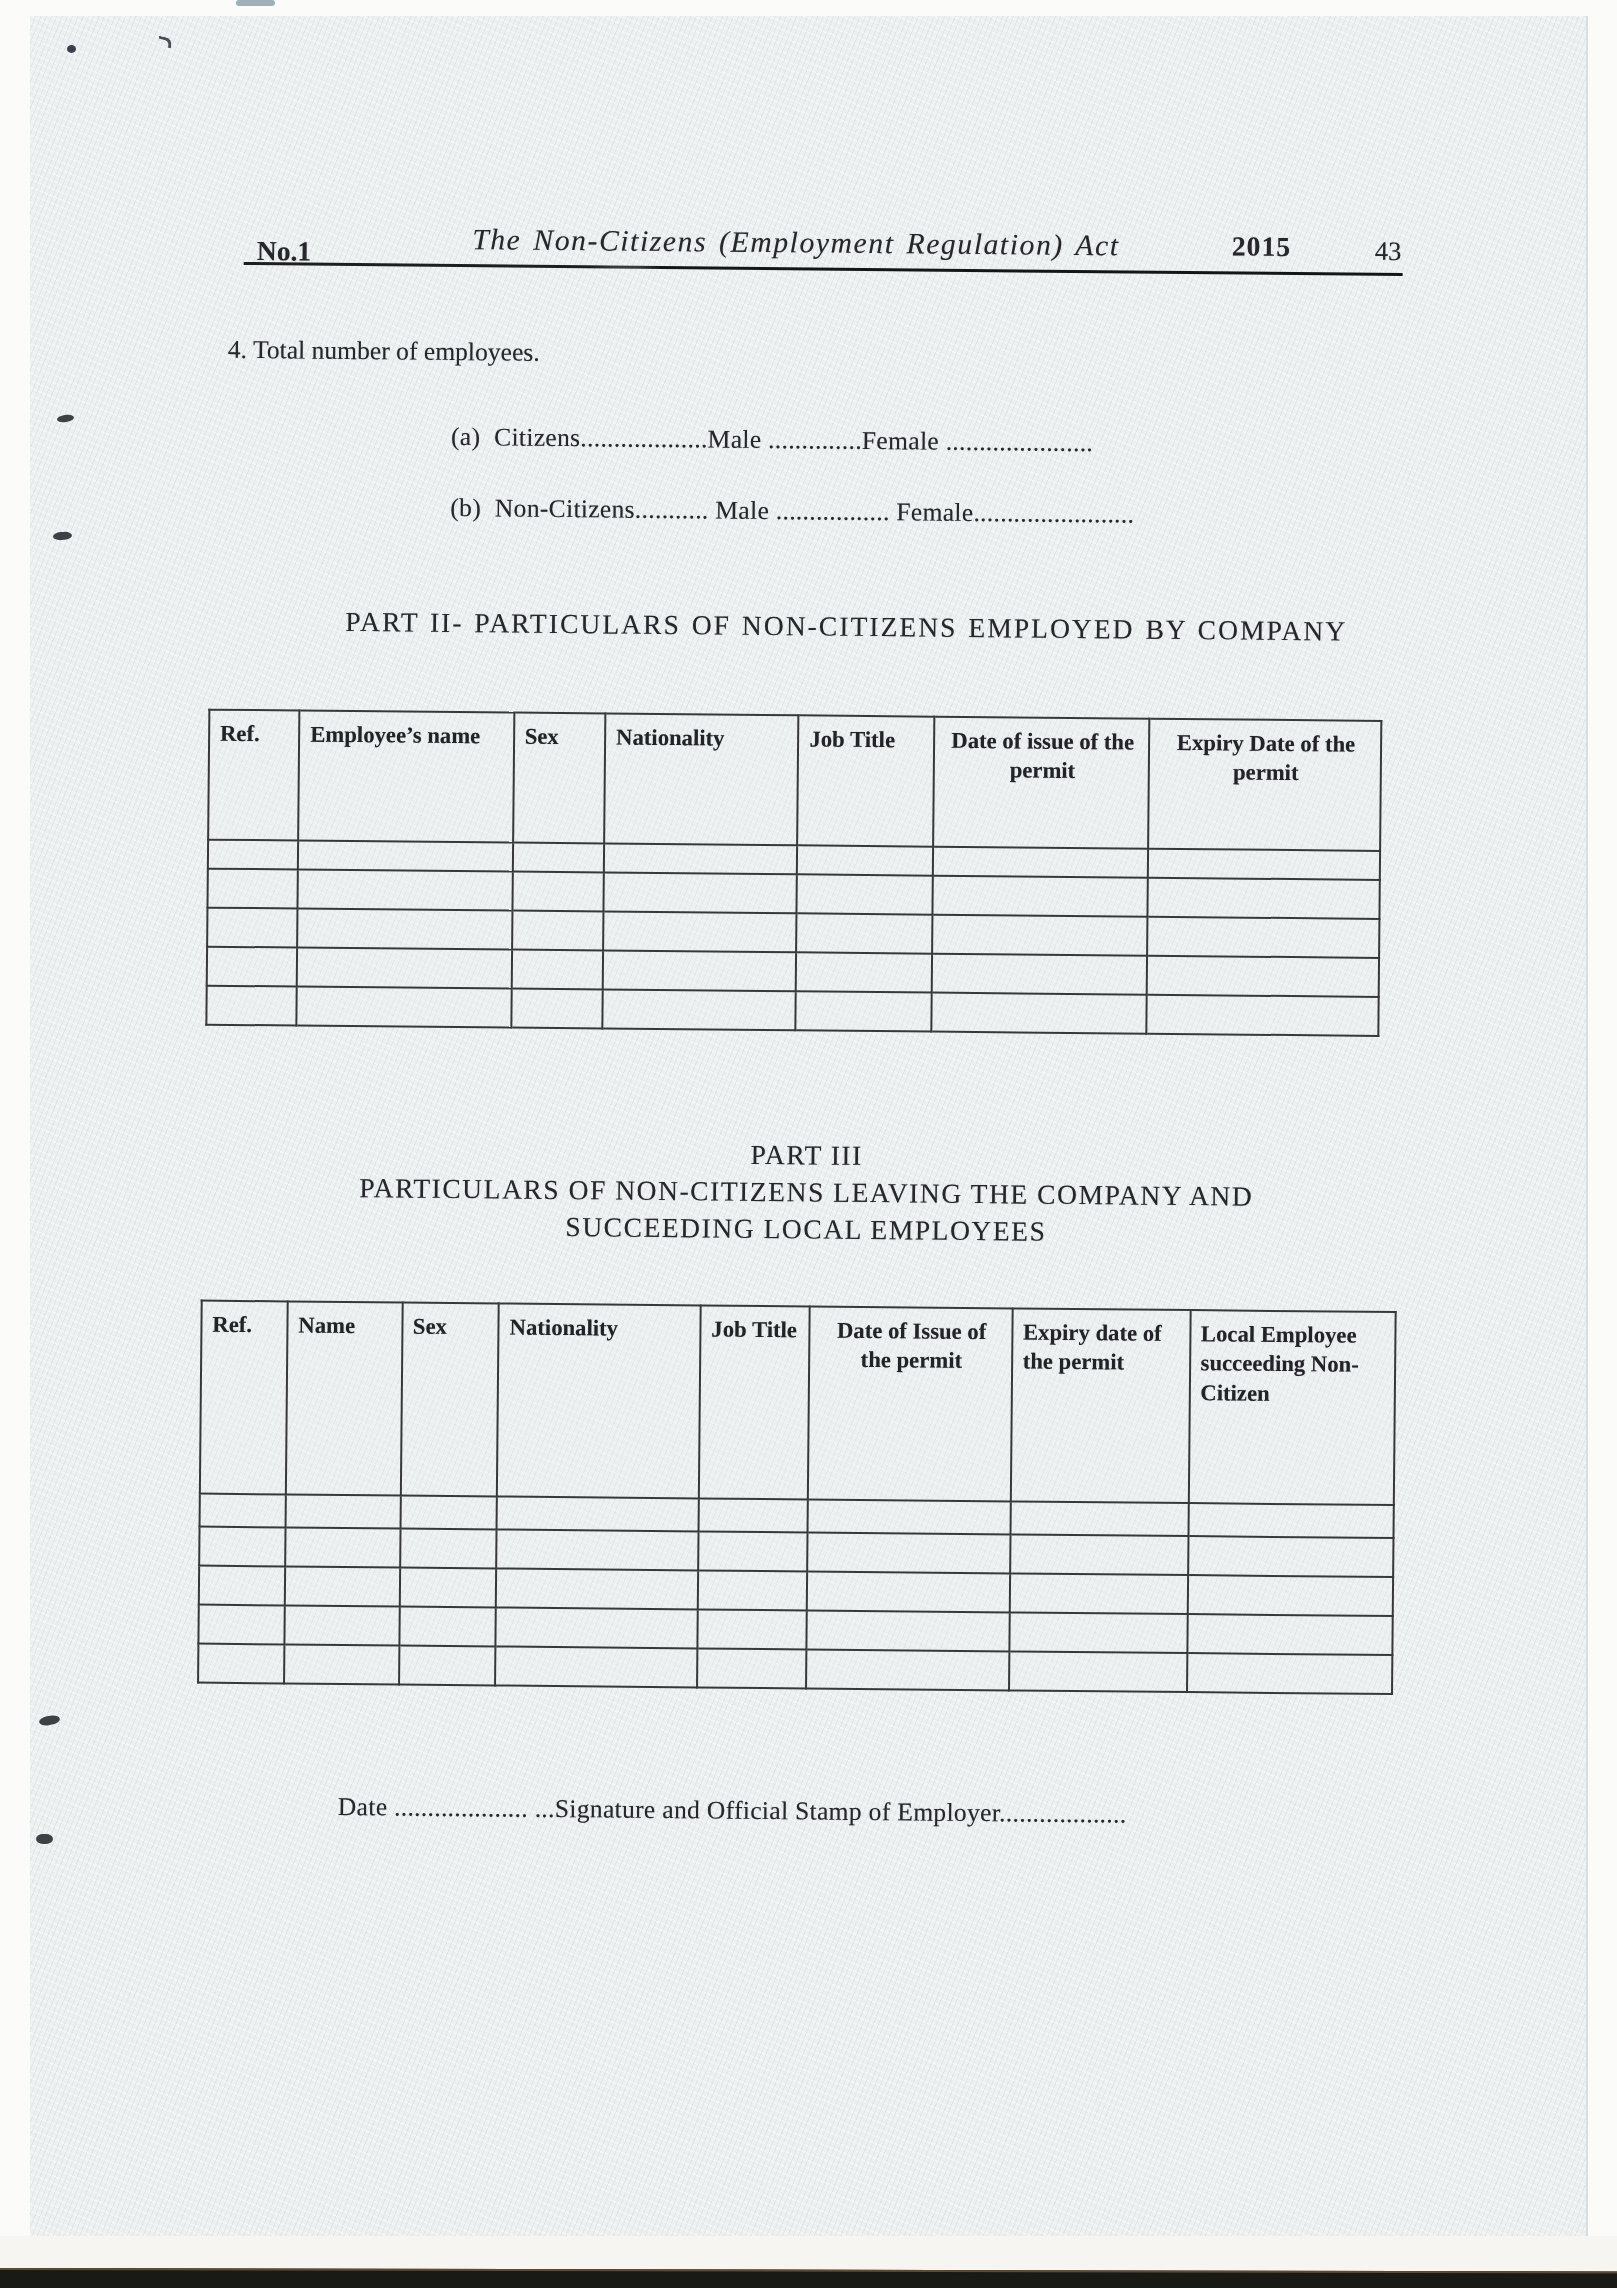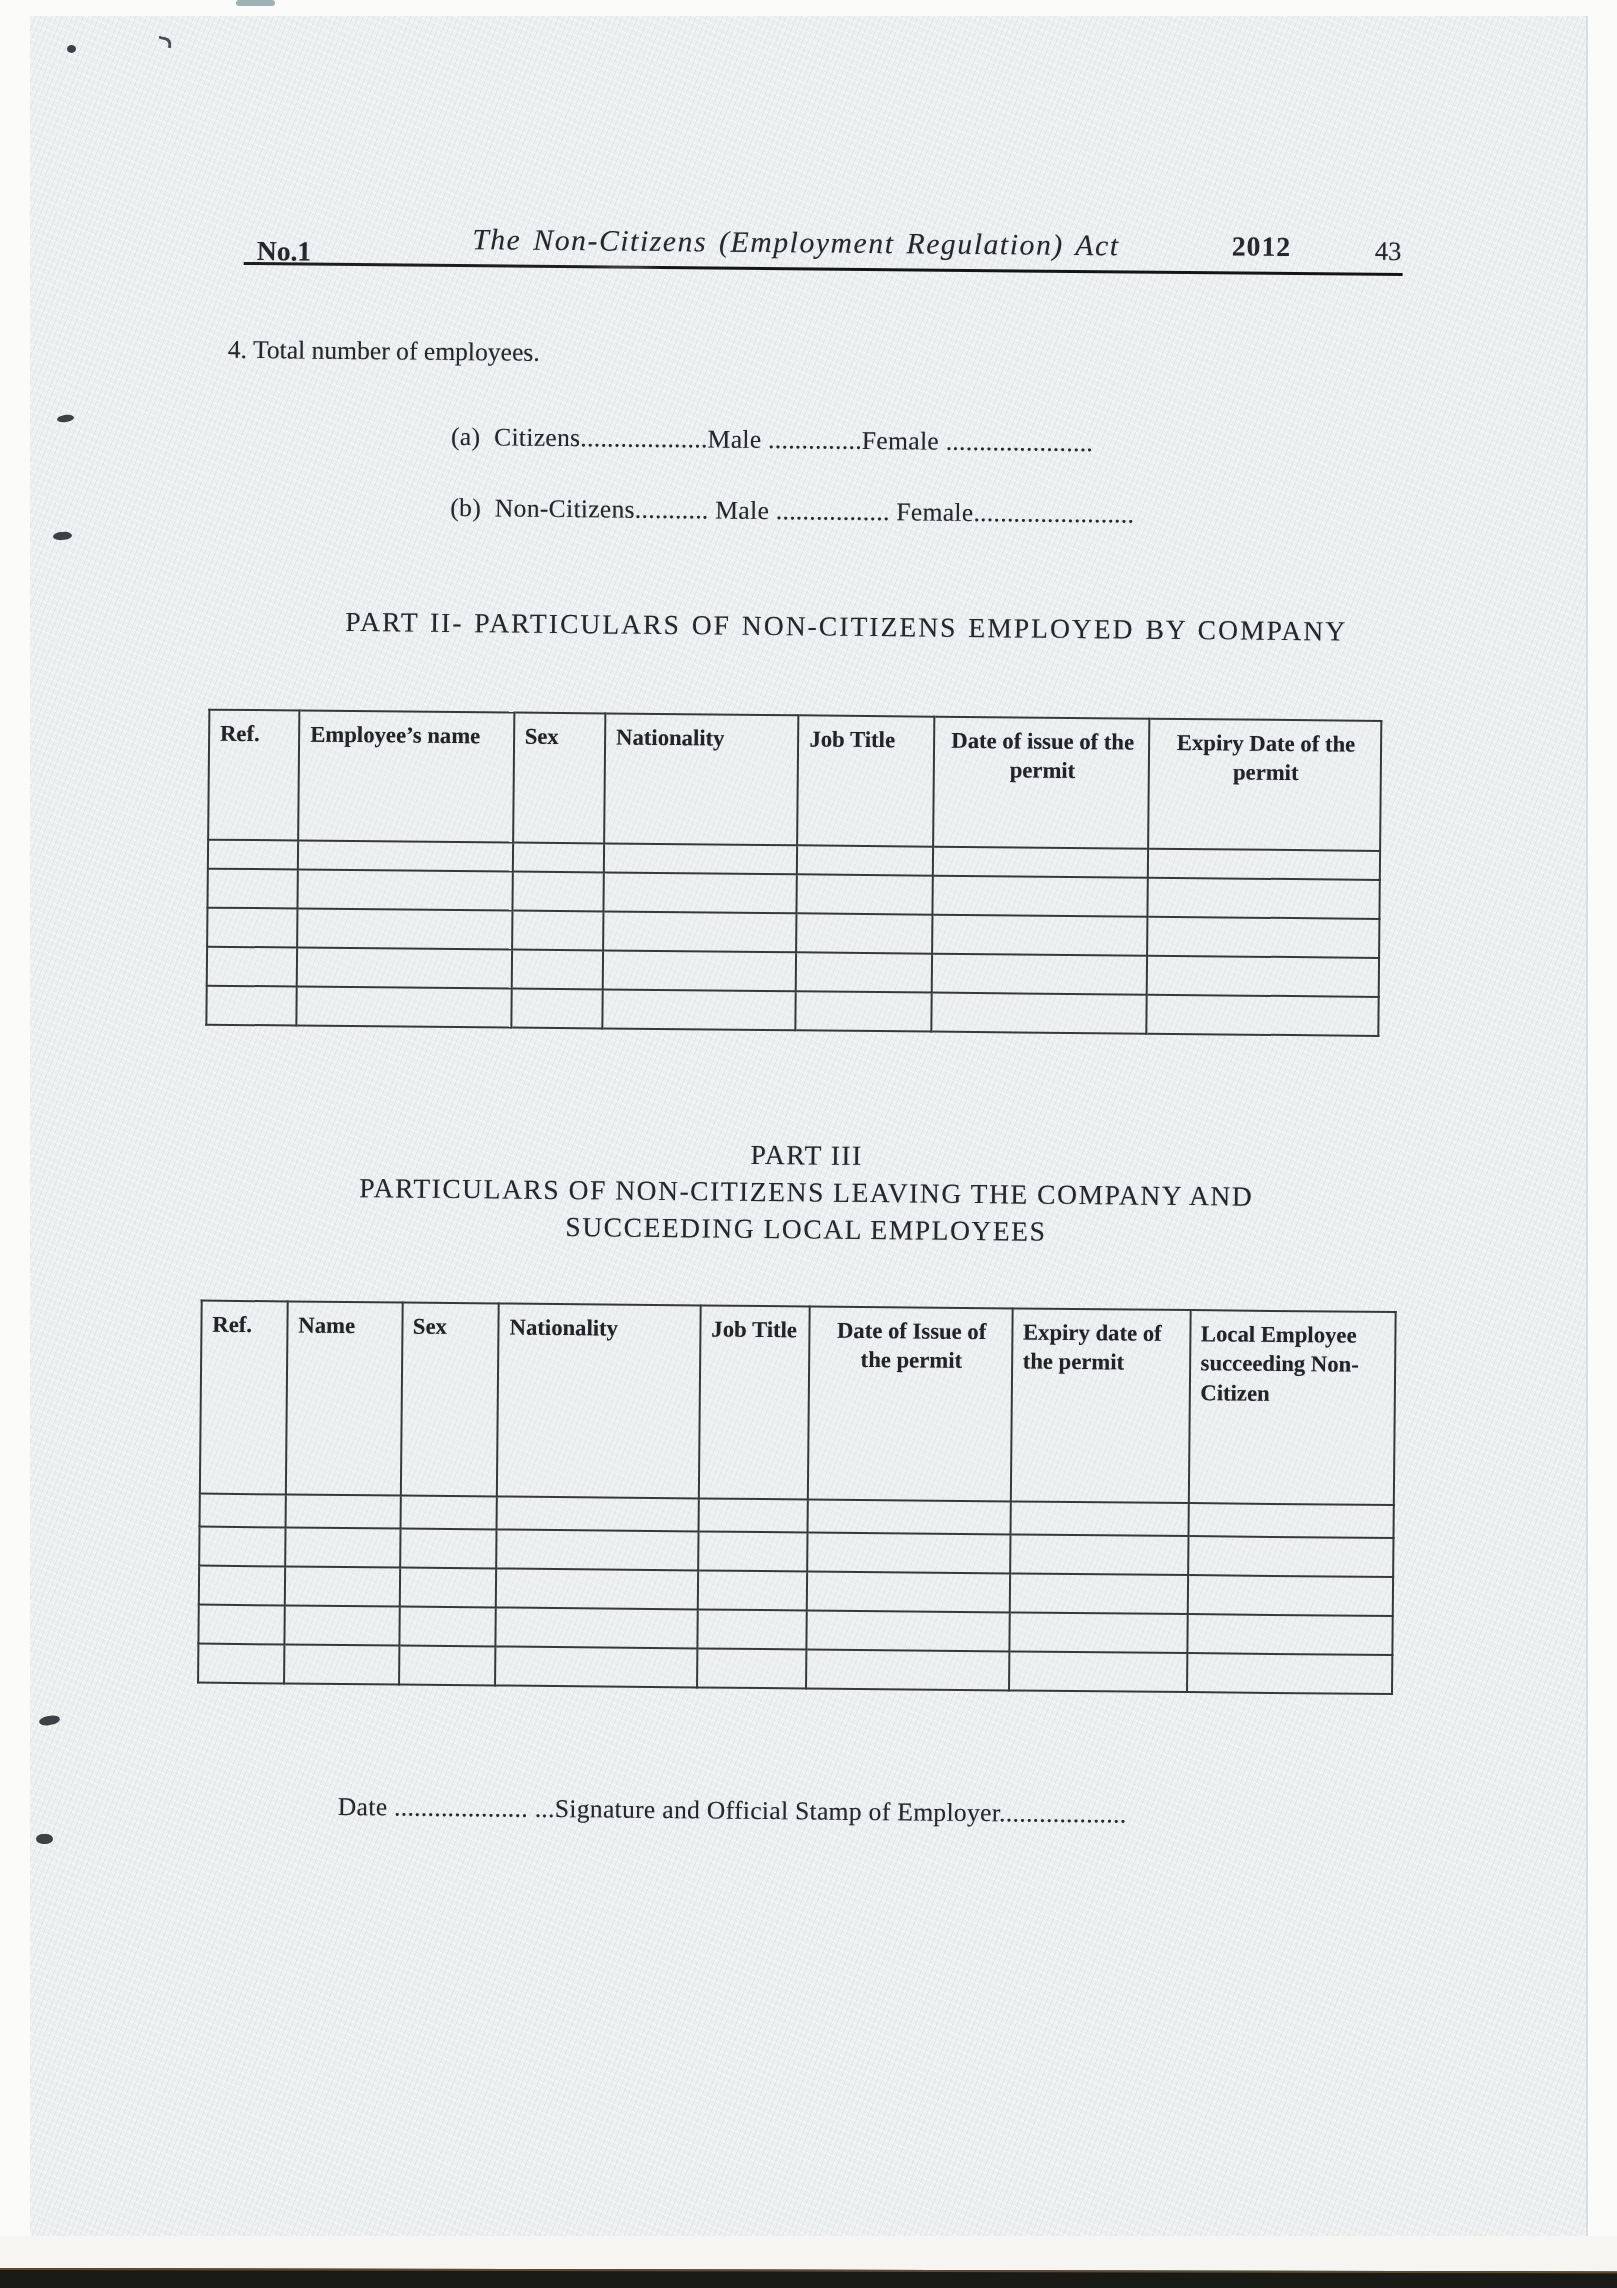--- a/index.html
+++ b/index.html
@@ -102,21 +102,21 @@
   <div class="dot-mark"></div>
   <div class="speck speck-1"></div>
   <div class="speck speck-2"></div>
   <div class="speck speck-3"></div>
   <div class="speck speck-4"></div>
 
   <div class="content">
 
     <div class="abs doc-no">No.1</div>
     <div class="abs doc-title">The Non-Citizens (Employment Regulation) Act</div>
-    <div class="abs doc-year">2012</div>
+    <div class="abs doc-year">2015</div>
     <div class="abs doc-page">43</div>
     <div class="abs head-rule"></div>
 
     <div class="abs sec4">4. Total number of employees.</div>
 
     <div class="abs fill-line line-a">
       <span class="idx">(a)</span><span>Citizens...................Male ..............Female ......................</span>
     </div>
     <div class="abs fill-line line-b">
       <span class="idx">(b)</span><span>Non-Citizens........... Male ................. Female........................</span>

